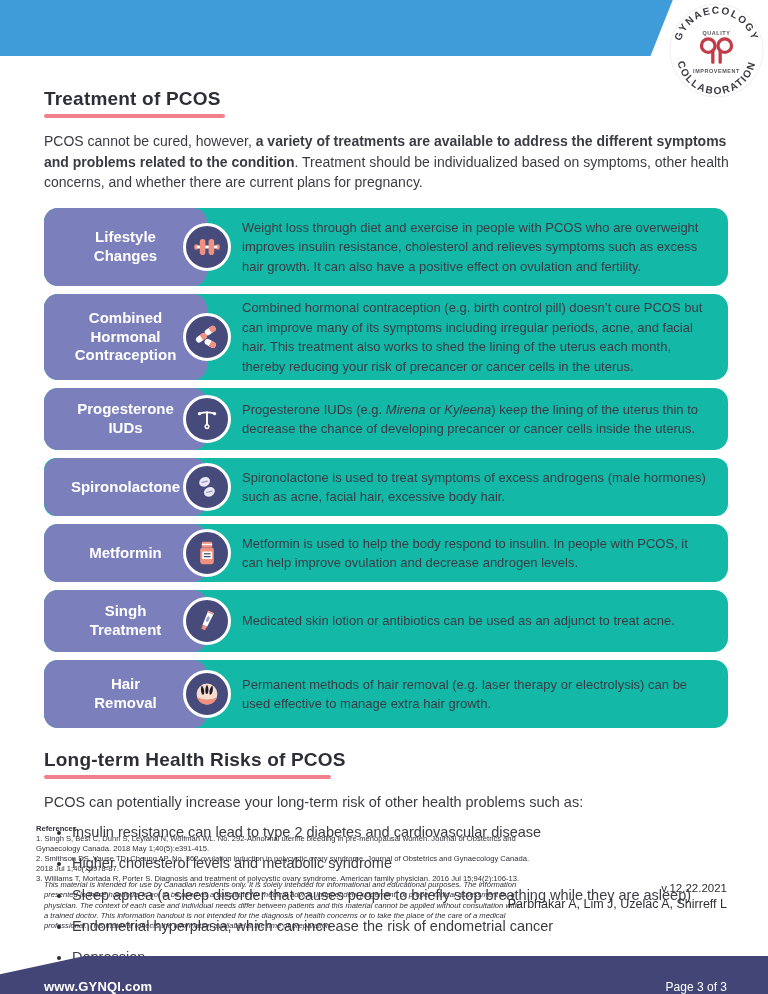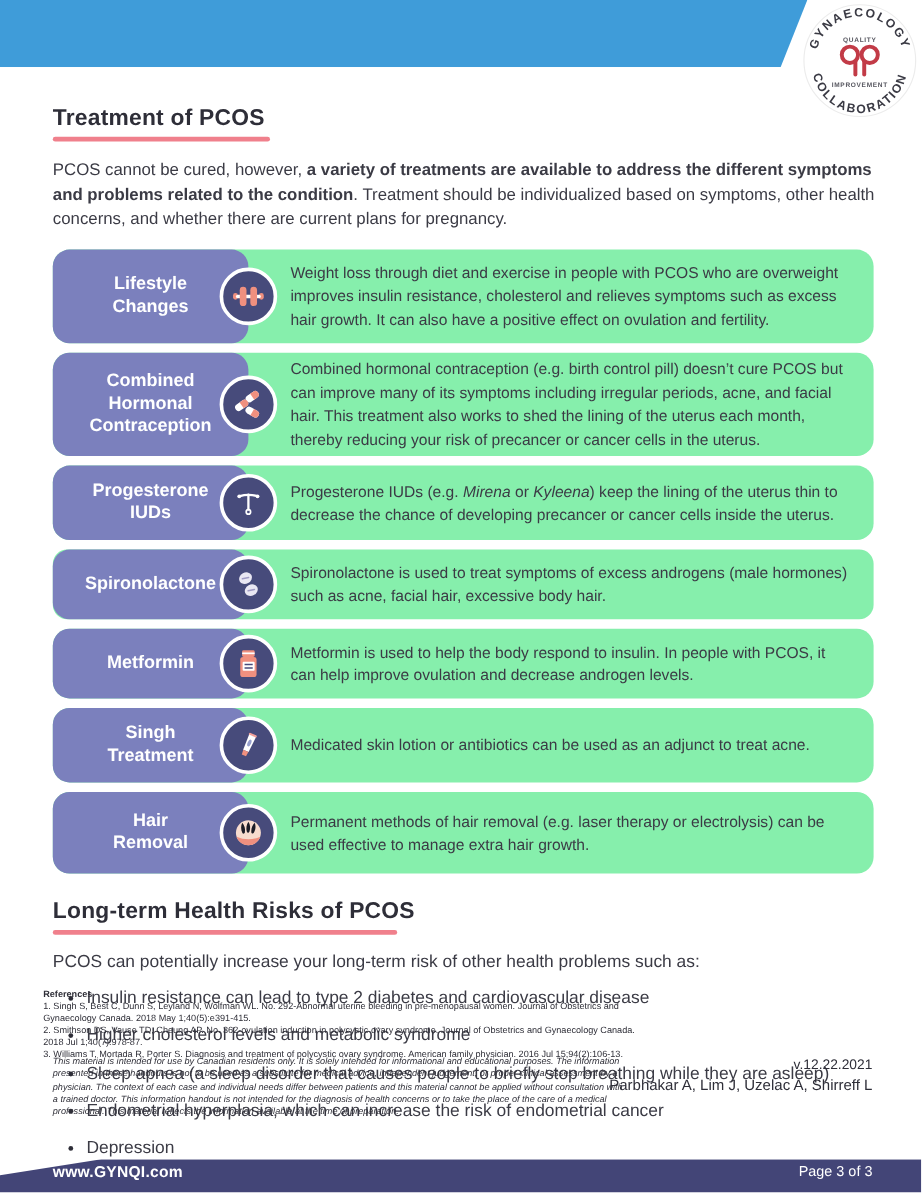--- a/index.html
+++ b/index.html
@@ -23,21 +23,21 @@
   .content { position:absolute; top:56px; left:0; right:0; bottom:0; }
   .section-title {
     font-size:19px; font-weight:bold; color:#2e2e38; letter-spacing:0.2px;
     line-height:1.1;
   }
   .title-underline { height:4px; background:#f0808c; border-radius:2px; margin-top:4px; }
   .intro { font-size:14px; line-height:1.48; color:#3b3b45; }
   
   .rows { margin:15px 0 0 44px; width:684px; display:flex; flex-direction:column; gap:8px; }
   .row {
-    position:relative; background:#86efac; border-radius:14px;
+    position:relative; background:#14b8a6; border-radius:14px;
     display:flex; align-items:center;
     padding:8px 16px 8px 198px;
   }
   .row-label {
     position:absolute; left:0; top:0; bottom:0; width:163px;
     background:#7b80bd; border-radius:14px;
     display:flex; align-items:center; justify-content:center;
     color:#fff; font-weight:bold; font-size:15px; line-height:1.25;
     text-align:center; padding:0 12px; white-space:pre-line;
   }
@@ -58,24 +58,24 @@
   .references { position:absolute; left:36px; top:824px; width:508px; font-size:7.6px; line-height:1.32; color:#2f2f38; }
   .references .ref-head { font-weight:bold; }
   .disclaimer {
     position:absolute; left:44px; top:880px; width:480px;
     font-size:7.6px; line-height:1.35; font-style:italic; color:#2f2f38;
   }
   .version-block { position:absolute; right:41px; top:882px; text-align:right; color:#2e2e38; }
   .version-line { font-size:11.5px; }
   .authors-line { font-size:12.5px; margin-top:3px; }
   .footer-band {
-    position:absolute; left:0; bottom:0; width:768px; height:28px;
+    position:absolute; left:0; bottom:0; width:768px; height:38px;
     background:#434577;
     clip-path:polygon(0 48%, 11% 0, 100% 0, 100% 100%, 0 100%);
-    display:flex; align-items:flex-start; justify-content:space-between;
+    display:flex; align-items:flex-end; justify-content:space-between;
     padding:3px 41px 0 44px; color:#fff;
   }
   .footer-website { font-weight:bold; font-size:13px; letter-spacing:0.2px; }
   .footer-page { font-size:12px; }
 </style>
 </head>
 <body>
 
 <div class="page">
 

